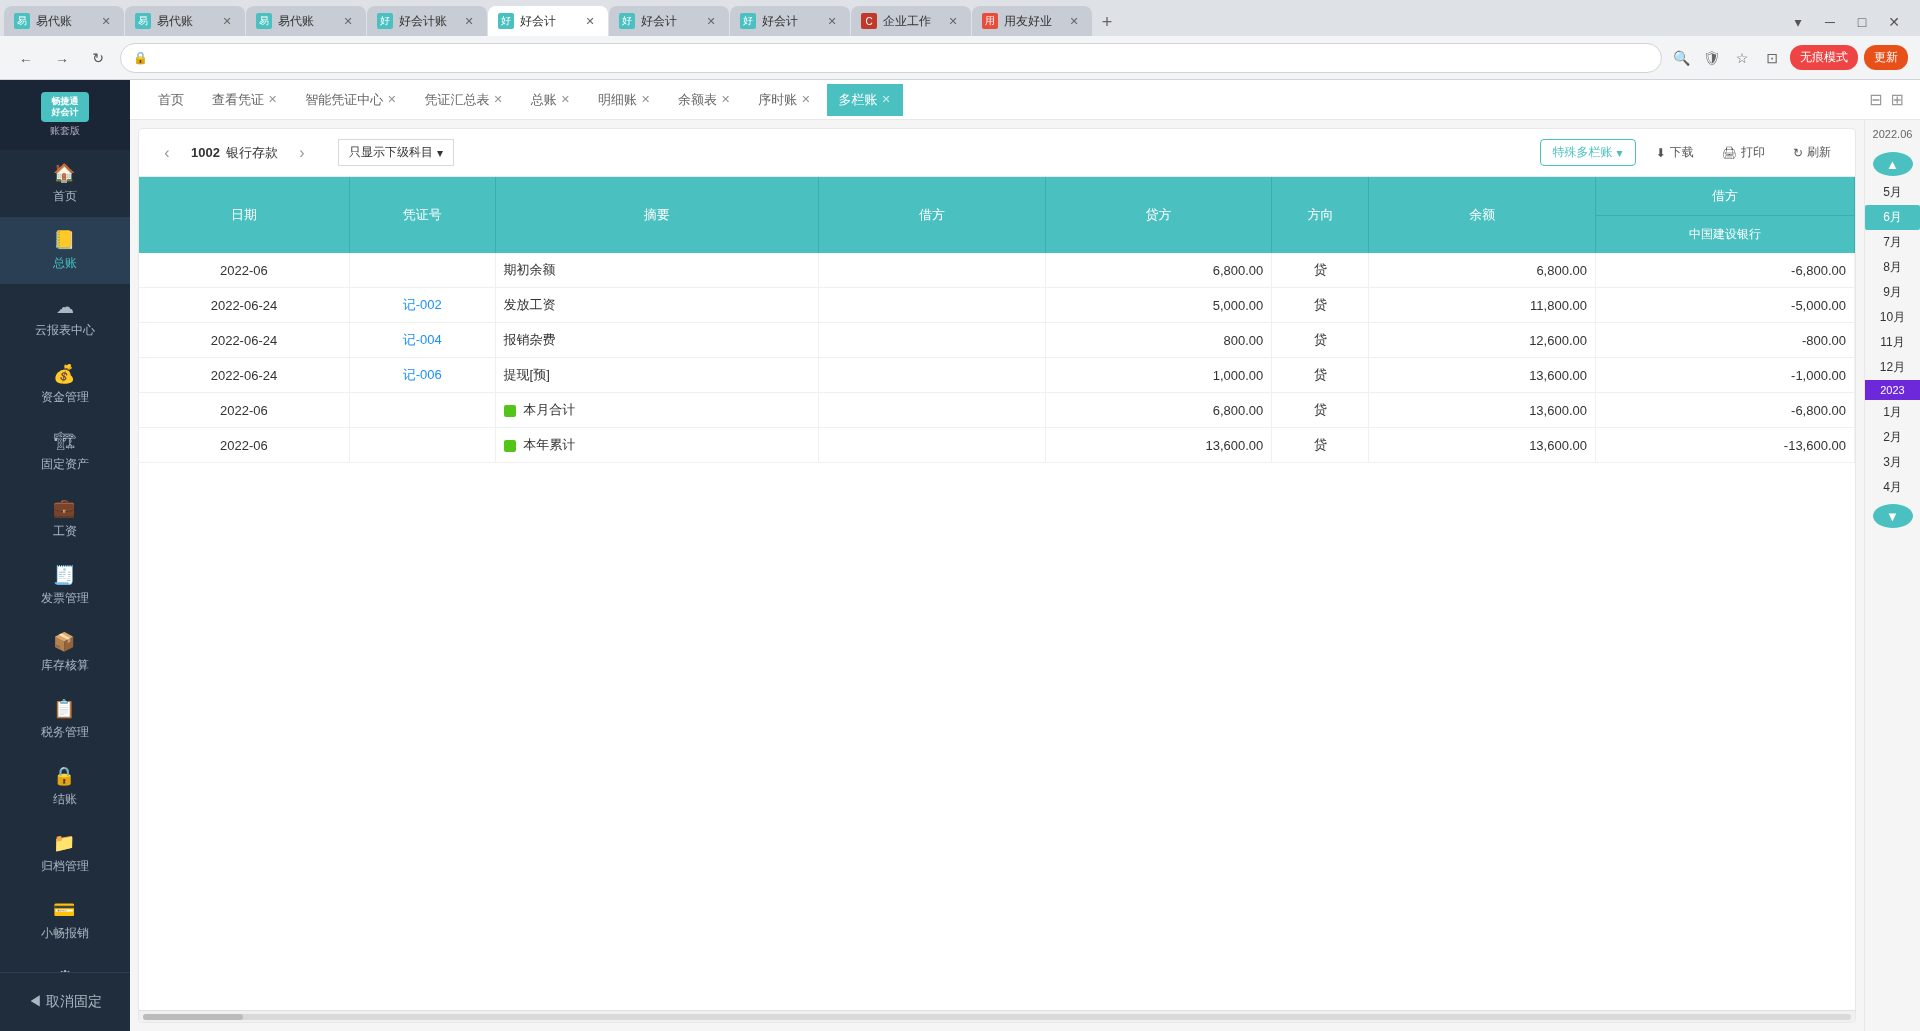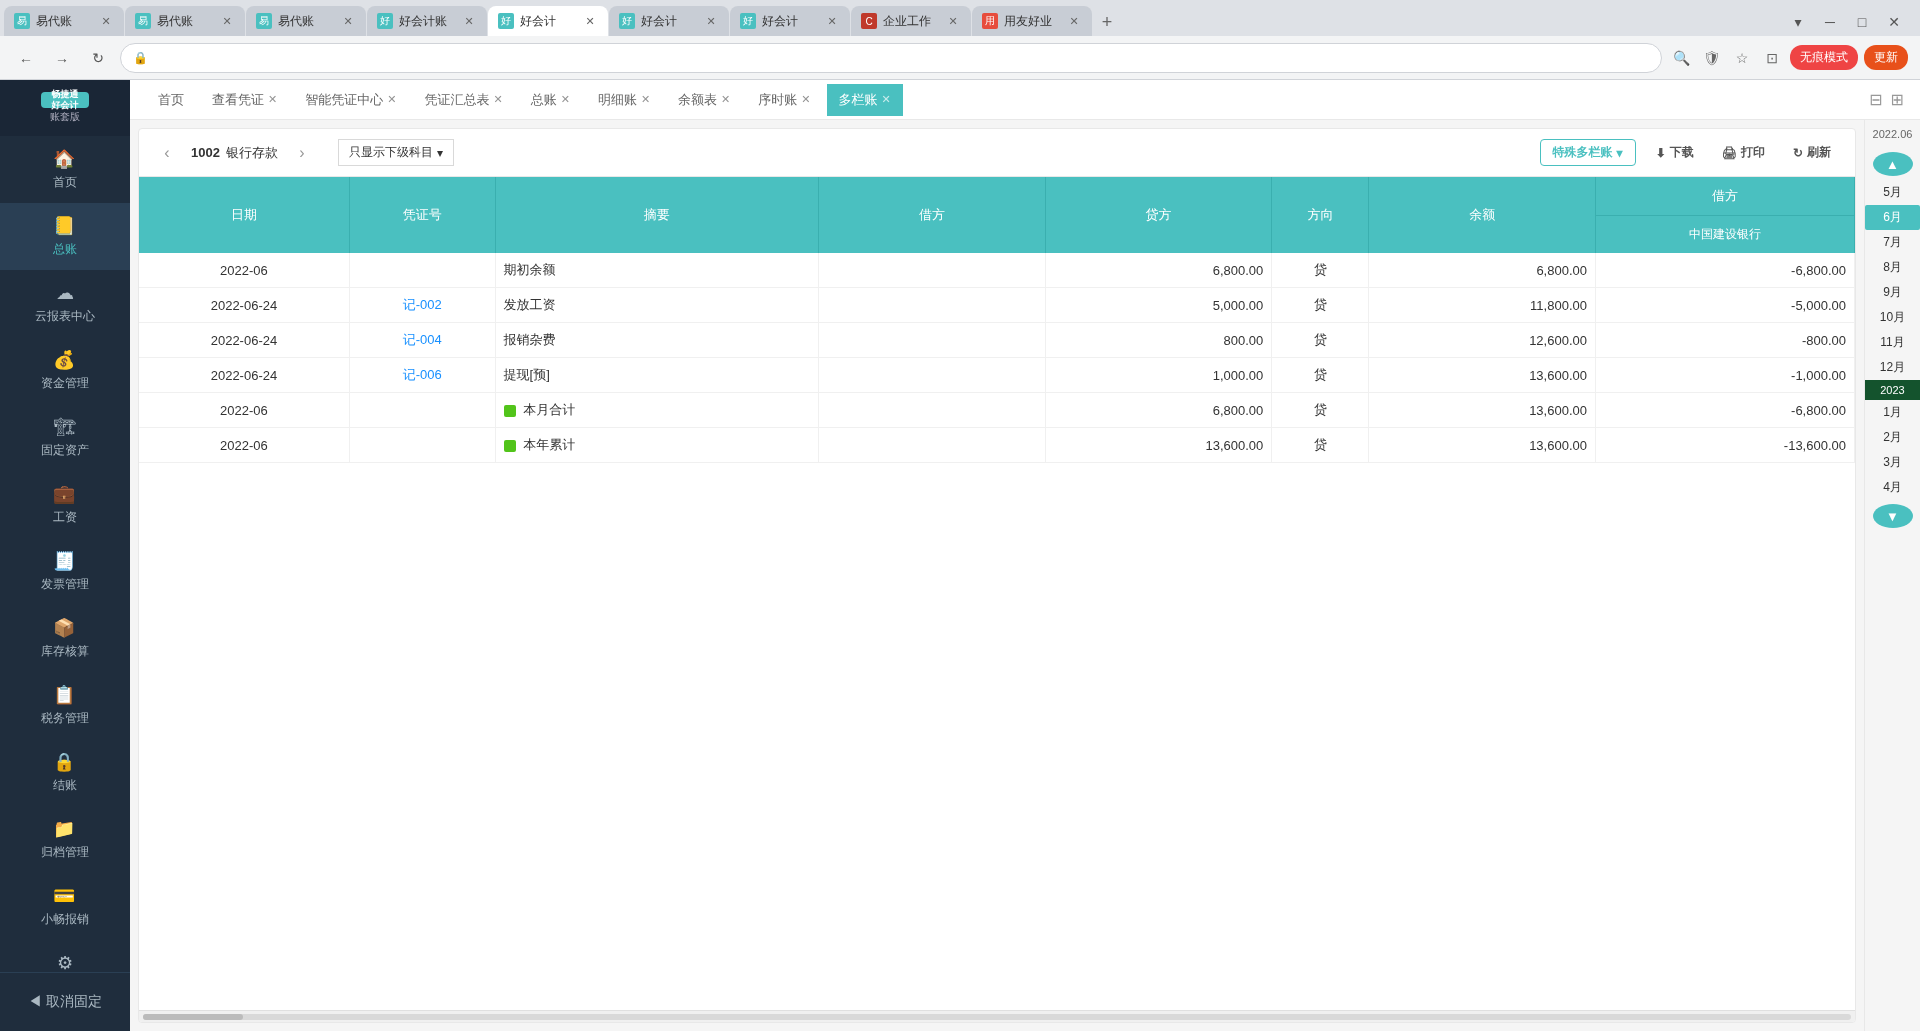--- a/index.html
+++ b/index.html
@@ -24,21 +24,21 @@
     .addr-icon { width: 24px; height: 24px; display: flex; align-items: center; justify-content: center; font-size: 14px; color: #666; cursor: pointer; }
     .stealth-btn { background: #ef4444; color: #fff; padding: 4px 10px; border-radius: 12px; font-size: 12px; }
     .update-btn { background: #e8501a; color: #fff; padding: 4px 10px; border-radius: 12px; font-size: 12px; cursor: pointer; }
 
     
     .app-container { display: flex; height: calc(1031px - 80px); }
 
     
     .sidebar { width: 130px; background: #1f2d3d; color: #fff; display: flex; flex-direction: column; flex-shrink: 0; }
     .sidebar-logo { display: flex; flex-direction: column; align-items: center; padding: 12px 8px; background: #1a2636; }
-    .logo-icon { width: 48px; height: 16px; background: #4ac0c0; border-radius: 4px; display: flex; align-items: center; justify-content: center; font-size: 10px; color: white; font-weight: bold; }
+    .logo-icon { width: 48px; height: 30px; background: #4ac0c0; border-radius: 4px; display: flex; align-items: center; justify-content: center; font-size: 10px; color: white; font-weight: bold; }
     .logo-sub { font-size: 10px; color: #aab; margin-top: 2px; }
 
     .sidebar-nav { flex: 1; overflow-y: auto; }
     .nav-item { display: flex; flex-direction: column; align-items: center; padding: 12px 0; cursor: pointer; color: #aab8c2; font-size: 12px; gap: 4px; }
     .nav-item.active { background: #2a3f54; color: #4ac0c0; }
     .nav-item .nav-icon { font-size: 18px; }
 
     .sidebar-bottom { padding: 12px 0; border-top: 1px solid #2a3f54; }
     .sidebar-pin { display: flex; align-items: center; justify-content: center; gap: 4px; padding: 8px; cursor: pointer; color: #aab8c2; font-size: 14px; }
 
@@ -64,42 +64,42 @@
     .content-area { display: flex; flex: 1; overflow: hidden; }
 
     .main-panel { flex: 1; display: flex; flex-direction: column; overflow: hidden; background: #fff; margin: 8px; border-radius: 4px; border: 1px solid #e8e8e8; }
 
     
     .ledger-toolbar { display: flex; align-items: center; height: 48px; padding: 0 16px; border-bottom: 1px solid #e8e8e8; gap: 12px; }
     .nav-arrow { width: 24px; height: 24px; display: flex; align-items: center; justify-content: center; color: #999; cursor: pointer; font-size: 16px; }
     .account-tag-info { display: flex; align-items: center; gap: 6px; font-size: 13px; color: #333; font-weight: 500; }
     .account-code { color: #333; font-weight: 600; }
     .filter-dropdown { display: flex; align-items: center; gap: 4px; border: 1px solid #d9d9d9; border-radius: 0; padding: 4px 10px; font-size: 12px; color: #333; cursor: pointer; margin-left: 12px; }
-    .toolbar-right { margin-left: auto; display: flex; align-items: center; gap: 12px; font-weight: bold; }
+    .toolbar-right { margin-left: auto; display: flex; align-items: center; gap: 12px; }
     .btn-special { border: 1px solid #4ac0c0; color: #4ac0c0; border-radius: 4px; padding: 4px 12px; font-size: 12px; cursor: pointer; display: flex; align-items: center; gap: 4px; }
     .btn-action { display: flex; align-items: center; gap: 4px; color: #555; font-size: 12px; cursor: pointer; padding: 4px 8px; }
 
     
     .ledger-table { flex: 1; overflow-y: auto; }
     table { width: 100%; border-collapse: collapse; }
     thead { position: sticky; top: 0; z-index: 2; }
     thead tr th { background: #4ac0c0; color: #fff; padding: 10px 8px; font-size: 13px; font-weight: 500; text-align: center; border-right: 1px solid #3aafaf; white-space: nowrap; }
     thead tr.sub-header th { background: #4ac0c0; border-top: 1px solid #3aafaf; font-size: 12px; }
     tbody tr td { padding: 8px; font-size: 13px; color: #333; text-align: center; border-bottom: 1px solid #f0f0f0; border-right: 1px solid #f0f0f0; }
     .td-right { text-align: right; }
     .td-left { text-align: left; }
     .link-text { color: #1890ff; cursor: pointer; text-decoration: none; }
     .green-dot { display: inline-block; width: 12px; height: 12px; background: #52c41a; border-radius: 2px; margin-right: 4px; vertical-align: middle; }
 
     
     .right-panel { width: 60px; background: #f5f5f5; border-left: 1px solid #e8e8e8; display: flex; flex-direction: column; align-items: center; overflow: hidden; }
     .right-scroll-up { width: 40px; height: 24px; display: flex; align-items: center; justify-content: center; background: #4ac0c0; border-radius: 50%; margin: 8px 0 4px; cursor: pointer; color: white; }
     .cal-month { font-size: 12px; color: #333; padding: 4px 0; cursor: pointer; width: 100%; text-align: center; }
     .cal-month.active-month { background: #4ac0c0; color: #fff; border-radius: 2px; }
-    .cal-month.year-tag { background: #14532d; color: #fff; font-size: 11px; }
+    .cal-month.year-tag { background: #6d28d9; color: #fff; font-size: 11px; }
     .right-scroll-down { width: 40px; height: 24px; display: flex; align-items: center; justify-content: center; background: #4ac0c0; border-radius: 50%; margin: 4px 0; cursor: pointer; color: white; }
 
     
     .h-scrollbar { height: 12px; background: #f0f0f0; border-top: 1px solid #e0e0e0; display: flex; align-items: center; padding: 0 4px; }
     .h-scroll-track { flex: 1; height: 6px; background: #d9d9d9; border-radius: 3px; }
     .h-scroll-thumb { width: 100px; height: 6px; background: #bbb; border-radius: 3px; }
   </style>
 </head>
 <body>
 

